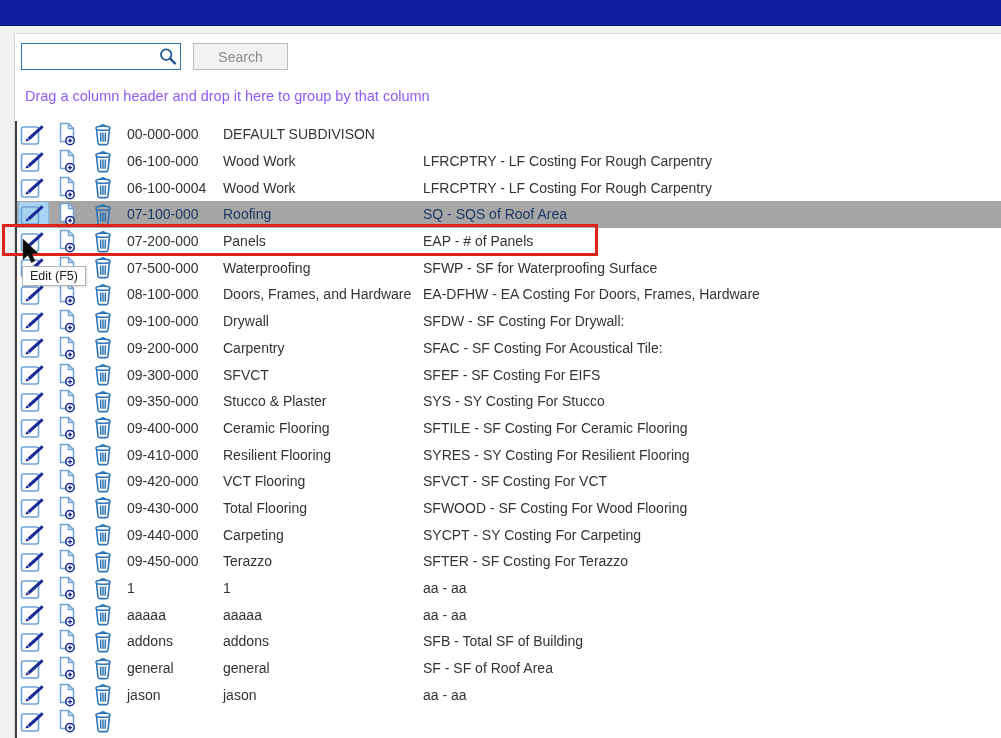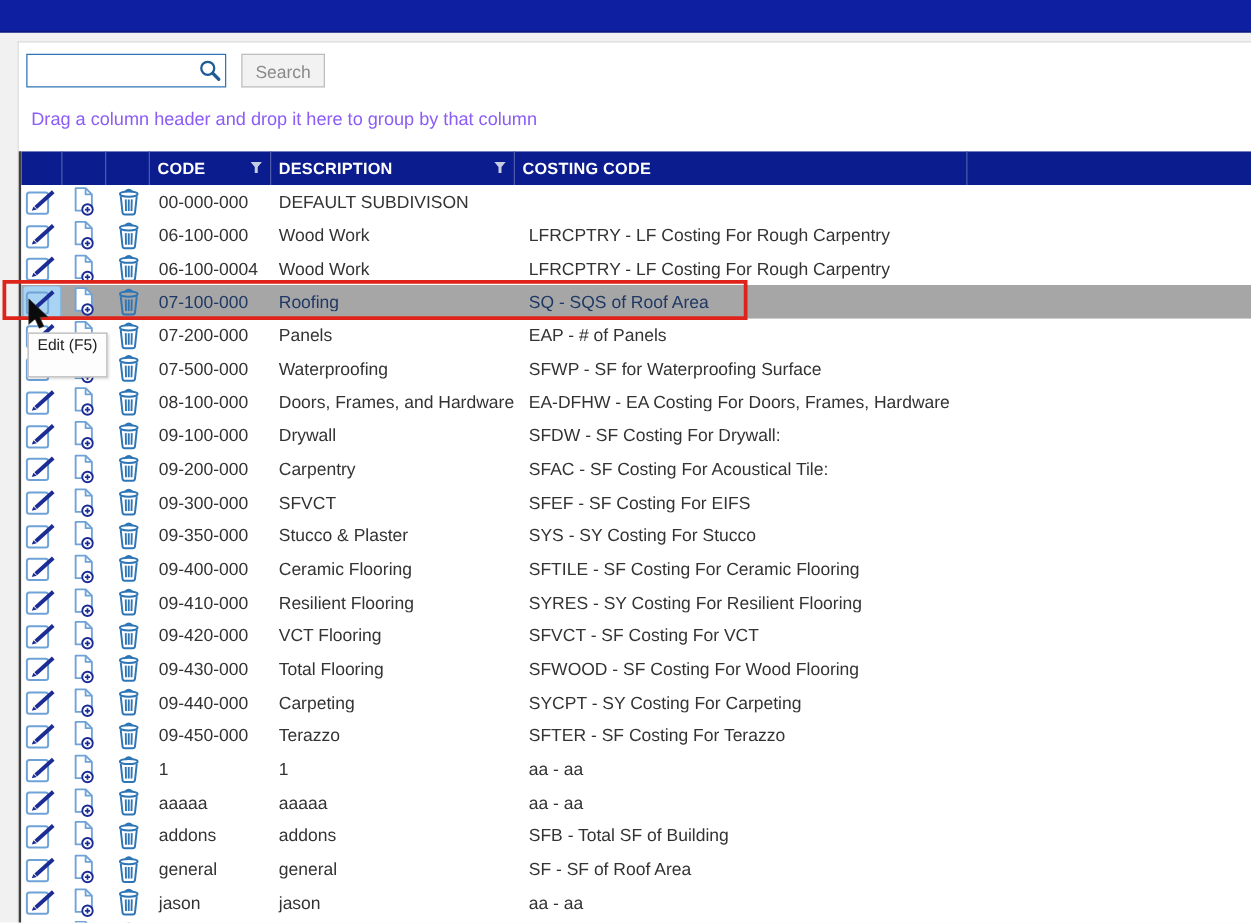--- a/index.html
+++ b/index.html
@@ -12,21 +12,21 @@
               background:var(--titlebar,#0e20a1); border-bottom:1px solid #0a1670; }
 
   .panel { position:absolute; left:14px; top:33px; width:987px; height:705px;
            background:var(--panel-bg,#ffffff); border-top:1px solid #d9d9d9; border-left:1px solid #d9d9d9; }
 
   
   .search-input { position:absolute; left:6px; top:9px; width:160px; height:27px;
                   border:1px solid var(--accent-blue,#2e75b6); background:#fff; padding:2px 26px 2px 6px;
                   font:14px "Liberation Sans",sans-serif; color:#333; outline:none; }
   .search-icon { position:absolute; left:143px; top:13px; width:20px; height:20px; pointer-events:none; }
-  .search-btn { position:absolute; left:178px; top:9px; width:67px; height:27px;
+  .search-btn { position:absolute; left:178px; top:9px; width:95px; height:27px;
                 background:var(--button-bg,#f2f2f2); border:1px solid var(--button-border,#bdbdbd);
                 color:var(--button-text,#8a8a8a); font:14px "Liberation Sans",sans-serif; cursor:pointer; }
   .group-hint { position:absolute; left:10px; top:54px; font-size:14.5px; color:#8b5cf6; }
 
   
   .grid { position:absolute; left:0; top:87px; width:987px; height:618px; overflow:hidden;
           border-left:2px solid #3f3f3f; }
   .hdr-row, .row { display:grid; grid-template-columns:33px 35px 35px 97px 195px 362px 1fr; }
   .hdr-row { height:27px; background:var(--header-bg,#0b1d8e); color:var(--header-text,#ffffff); }
   .hdr-cell { display:flex; align-items:center; justify-content:space-between;
@@ -43,21 +43,21 @@
   .cell-desc { padding-left:6px; }
   .cell-cost { padding-left:11px; }
 
   .row.selected { background:var(--selected-row-bg,#a6a6a6); color:var(--selected-row-text,#1f3864); }
   .row.selected .cell-edit .iconbox { background:#a9d3f2; box-shadow:0 0 0 1px #84b9e6; }
 
   
   .red-outline { position:absolute; left:2px; top:224px; width:596px; height:32px;
                  border:3px solid var(--highlight-red,#de241a); pointer-events:none; z-index:30; }
   .tooltip { position:absolute; left:22px; top:266px; z-index:40; background:#fdfdfd;
-             border:1px solid var(--tooltip-border,#b5b5b5); padding:2px 7px 18px 7px;
+             border:1px solid var(--tooltip-border,#b5b5b5); padding:2px 7px 2px 7px;
              font-size:12.5px; color:#222; box-shadow:1px 1px 2px rgba(0,0,0,.15); white-space:nowrap; }
   .cursor { position:absolute; left:22px; top:239px; z-index:50; pointer-events:none; }
 </style>
 </head>
 <body>
 
 <div class="app">
 
   <div class="titlebar"></div>
 
@@ -68,45 +68,20 @@
       <svg width="20" height="20" viewBox="0 0 20 20">
         <circle cx="8.2" cy="7.6" r="5.2" fill="none" stroke="#1f5c97" stroke-width="1.8"></circle>
         <line x1="12.2" y1="11.6" x2="17" y2="16.4" stroke="#1f5c97" stroke-width="2.6" stroke-linecap="round"></line>
       </svg>
     </span>
     <button class="search-btn">Search</button>
 
     <div class="group-hint">Drag a column header and drop it here to group by that column</div>
 
     <div class="grid">
-      <div class="hdr-row">
-        <div class="hdr-cell"></div>
-        <div class="hdr-cell"></div>
-        <div class="hdr-cell"></div>
-        <div class="hdr-cell">
-          <span>CODE</span>
-          <span class="funnel">
-            <svg width="10" height="10" viewBox="0 0 10 10">
-                <path d="M0.5 0.5 H9.5 L6.2 4.6 V9.3 L3.8 9.3 V4.6 Z" fill="#c7cde0"></path>
-              </svg>
-          </span>
-        </div>
-        <div class="hdr-cell">
-          <span>DESCRIPTION</span>
-          <span class="funnel">
-            <svg width="10" height="10" viewBox="0 0 10 10">
-                <path d="M0.5 0.5 H9.5 L6.2 4.6 V9.3 L3.8 9.3 V4.6 Z" fill="#c7cde0"></path>
-              </svg>
-          </span>
-        </div>
-        <div class="hdr-cell">
-          <span>COSTING CODE</span>
-        </div>
-        <div class="hdr-cell filler"></div>
-      </div>
       <div id="rows">
           <div class="row">
     <div class="cell cell-icon cell-edit">
       <span class="iconbox">
         <svg width="27" height="23" viewBox="0 0 27 23">
           <rect x="1.5" y="4" width="17" height="17" rx="2" fill="none" stroke="#6fa3d8" stroke-width="1.6"></rect>
           <line x1="8.6" y1="16" x2="22.6" y2="3.4" stroke="#1b2d95" stroke-width="3.1"></line>
           <path d="M5.4 18.6 L9.4 17.5 L6.8 15.1 Z" fill="#1b2d95"></path>
         </svg>
       </span>

